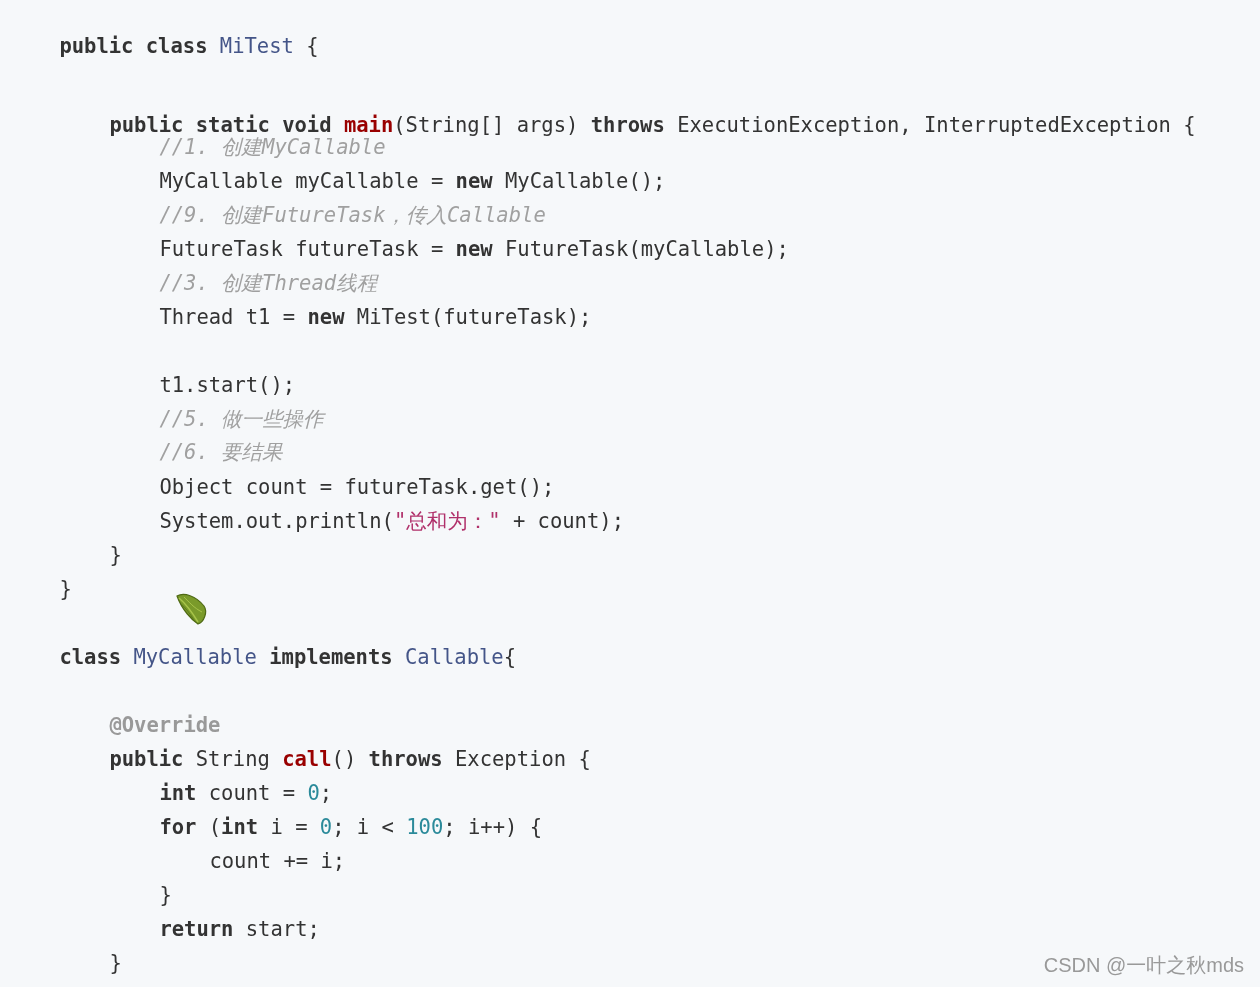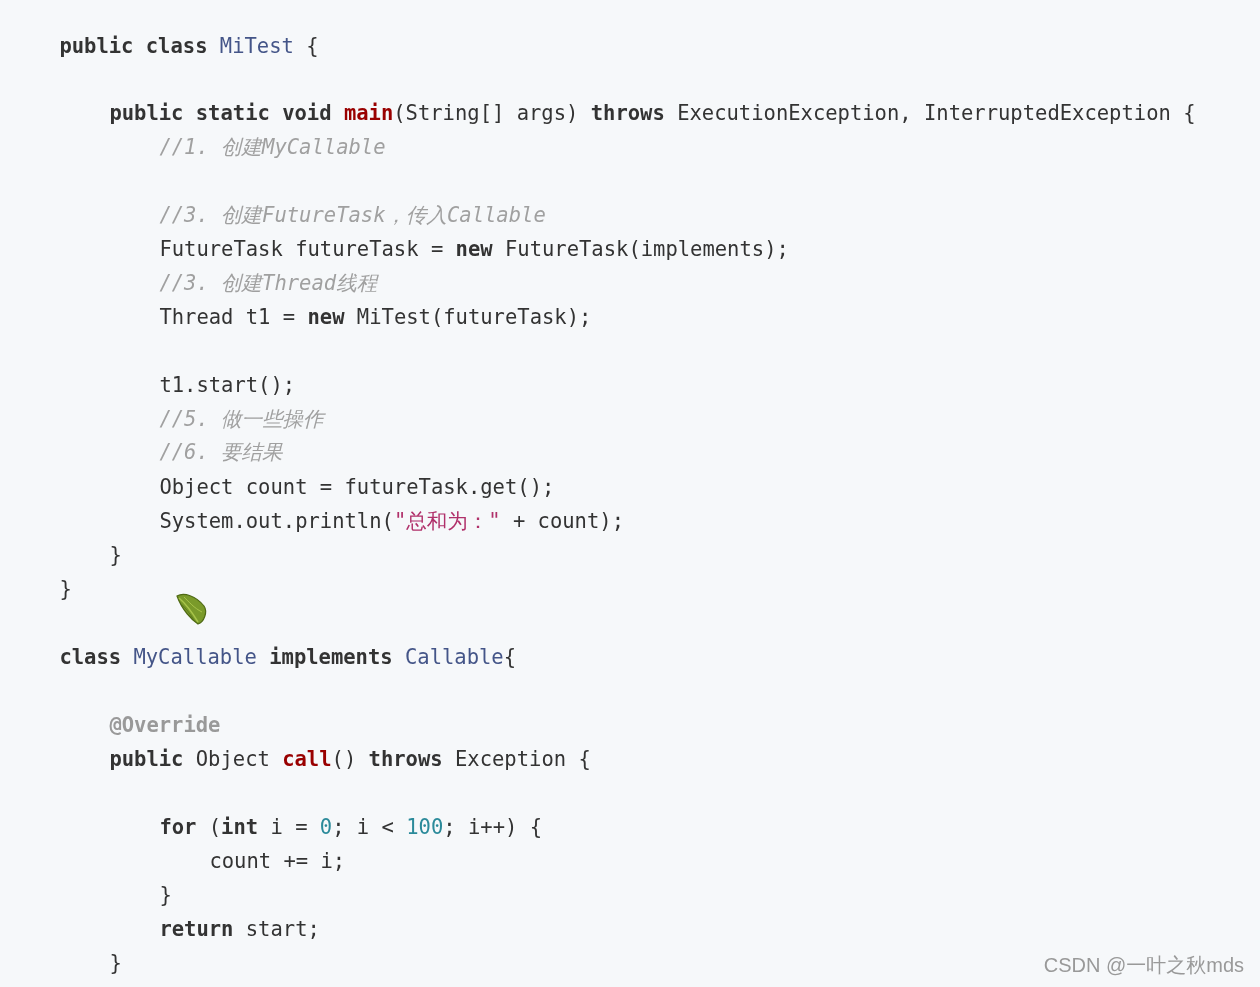--- a/index.html
+++ b/index.html
@@ -52,35 +52,38 @@
   </style>
 </head>
 <body>
 
 <div class="code-block">
 
   <div class="line" style="top:-5px;left:10px;">
     <span class="tok-kw">public class </span><span class="tok-cls">MiTest</span><span class="tok-plain"> {</span>
   </div>
 
-  <div class="line" style="top:62px;left:60px;">
+  <div class="line" style="top:74px;left:60px;">
     <span class="tok-kw">public static void </span><span class="tok-fn">main</span><span class="tok-plain">(String[] args) </span><span class="tok-kw">throws</span><span class="tok-plain"> ExecutionException, InterruptedException {</span>
   </div>
 
   <div class="line" style="top:96px;left:110px;">
     <span class="tok-cmt">//1. 创建MyCallable</span>
   </div>
 
+  <div class="line" style="top:130px;left:110px;">
+    <span class="tok-plain">MyCallable myCallable = </span><span class="tok-kw">new</span><span class="tok-plain"> MyCallable();</span>
+  </div>
 
   <div class="line" style="top:164px;left:110px;">
-    <span class="tok-cmt">//3. 创建FutureTask，传入Callable</span>
+    <span class="tok-cmt">//9. 创建FutureTask，传入Callable</span>
   </div>
 
   <div class="line" style="top:198px;left:110px;">
-    <span class="tok-plain">FutureTask futureTask = </span><span class="tok-kw">new</span><span class="tok-plain"> FutureTask(implements);</span>
+    <span class="tok-plain">FutureTask futureTask = </span><span class="tok-kw">new</span><span class="tok-plain"> FutureTask(myCallable);</span>
   </div>
 
   <div class="line" style="top:232px;left:110px;">
     <span class="tok-cmt">//3. 创建Thread线程</span>
   </div>
 
   <div class="line" style="top:266px;left:110px;">
     <span class="tok-plain">Thread t1 = </span><span class="tok-kw">new</span><span class="tok-plain"> MiTest(futureTask);</span>
   </div>
 
@@ -115,23 +118,26 @@
 
   <div class="line" style="top:674px;left:60px;">
     <span class="tok-ann">@Override</span>
   </div>
 
   <div class="line" style="top:606px;left:10px;">
     <span class="tok-kw">class </span><span class="tok-cls">MyCallable</span><span class="tok-kw"> implements </span><span class="tok-cls">Callable</span><span class="tok-plain">{</span>
   </div>
 
   <div class="line" style="top:708px;left:60px;">
-    <span class="tok-kw">public</span><span class="tok-plain"> Object </span><span class="tok-fn">call</span><span class="tok-plain">() </span><span class="tok-kw">throws</span><span class="tok-plain"> Exception {</span>
+    <span class="tok-kw">public</span><span class="tok-plain"> String </span><span class="tok-fn">call</span><span class="tok-plain">() </span><span class="tok-kw">throws</span><span class="tok-plain"> Exception {</span>
   </div>
 
+  <div class="line" style="top:742px;left:110px;">
+    <span class="tok-kw">int</span><span class="tok-plain"> count = </span><span class="tok-num">0</span><span class="tok-plain">;</span>
+  </div>
 
   <div class="line" style="top:776px;left:110px;">
     <span class="tok-kw">for</span><span class="tok-plain"> (</span><span class="tok-kw">int</span><span class="tok-plain"> i = </span><span class="tok-num">0</span><span class="tok-plain">; i &lt; </span><span class="tok-num">100</span><span class="tok-plain">; i++) {</span>
   </div>
 
   <div class="line" style="top:810px;left:160px;">
     <span class="tok-plain">count += i;</span>
   </div>
 
   <div class="line" style="top:844px;left:110px;">

